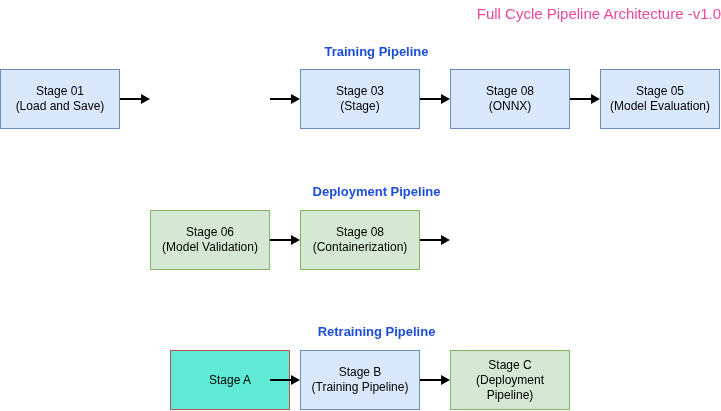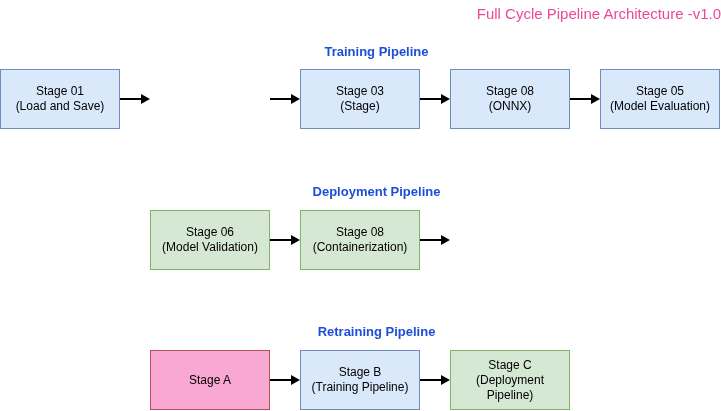--- a/index.html
+++ b/index.html
@@ -42,21 +42,21 @@
     flex-direction: column;
     align-items: center;
     justify-content: center;
     text-align: center;
     font-size: 12px;
     line-height: 15px;
     padding: 2px 0;
   }
   .stage.blue  { background: #dae8fc; border-color: #6c8ebf; }
   .stage.green { background: #d5e8d4; border-color: #82b366; }
-  .stage.red   { background: #f9a8d4; border-color: #b85450; }
+  .stage.red   { background: #5eead4; border-color: #b85450; margin-left: 20px; }
 
   .arrow {
     position: absolute;
     width: 30px;
     height: 10px;
   }
   .arrow .line {
     position: absolute;
     left: 0; right: 7px; top: 4px;
     height: 2px;

